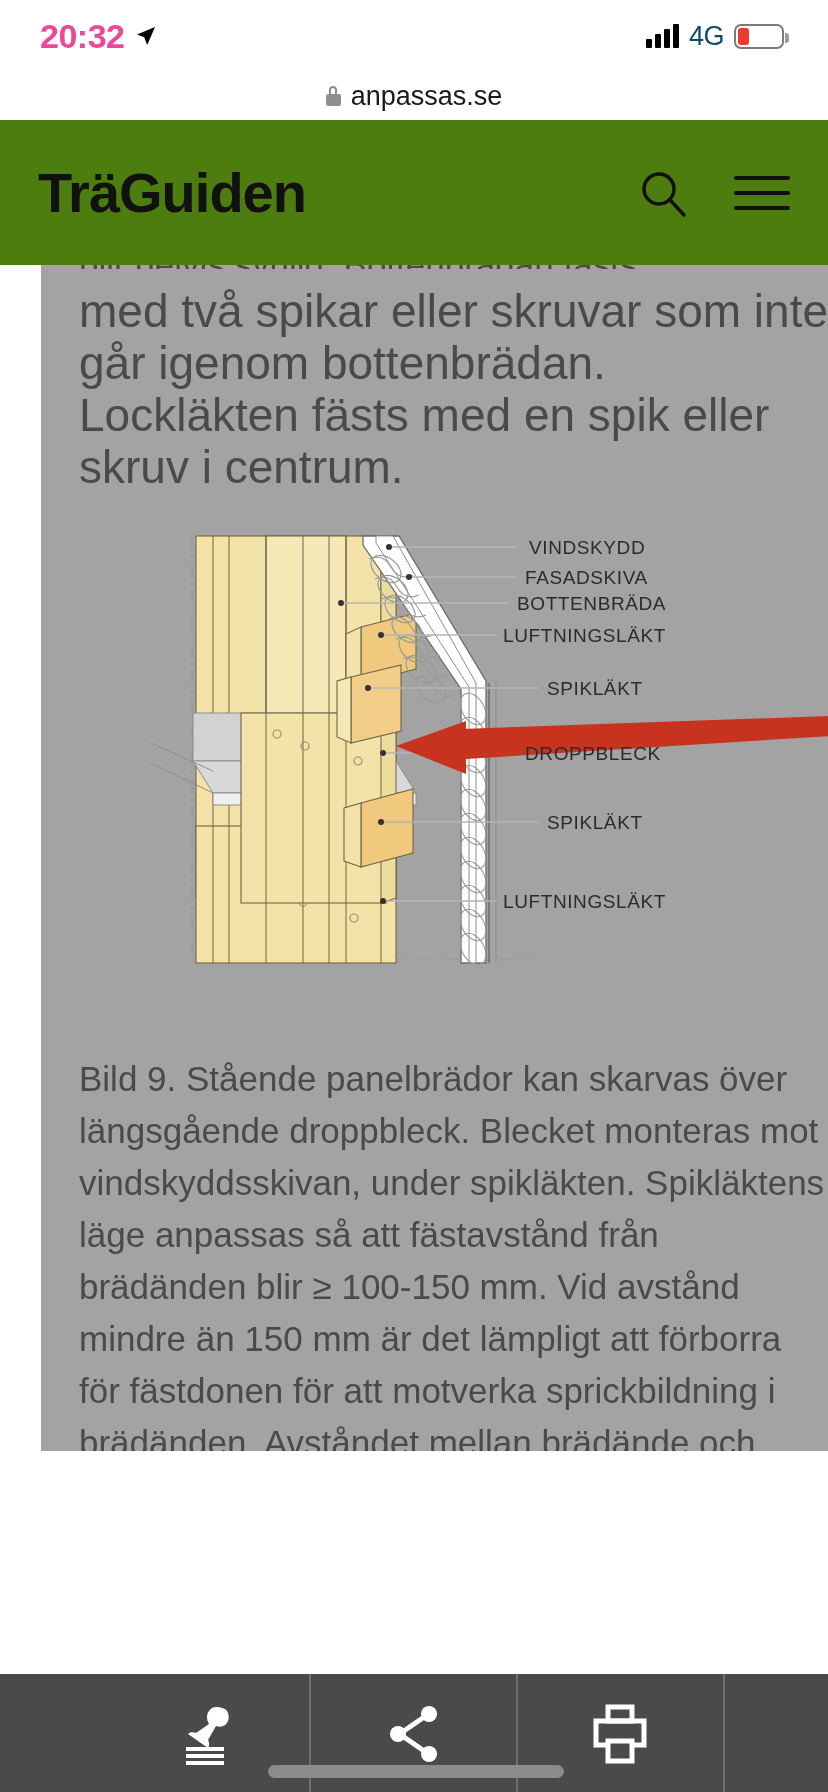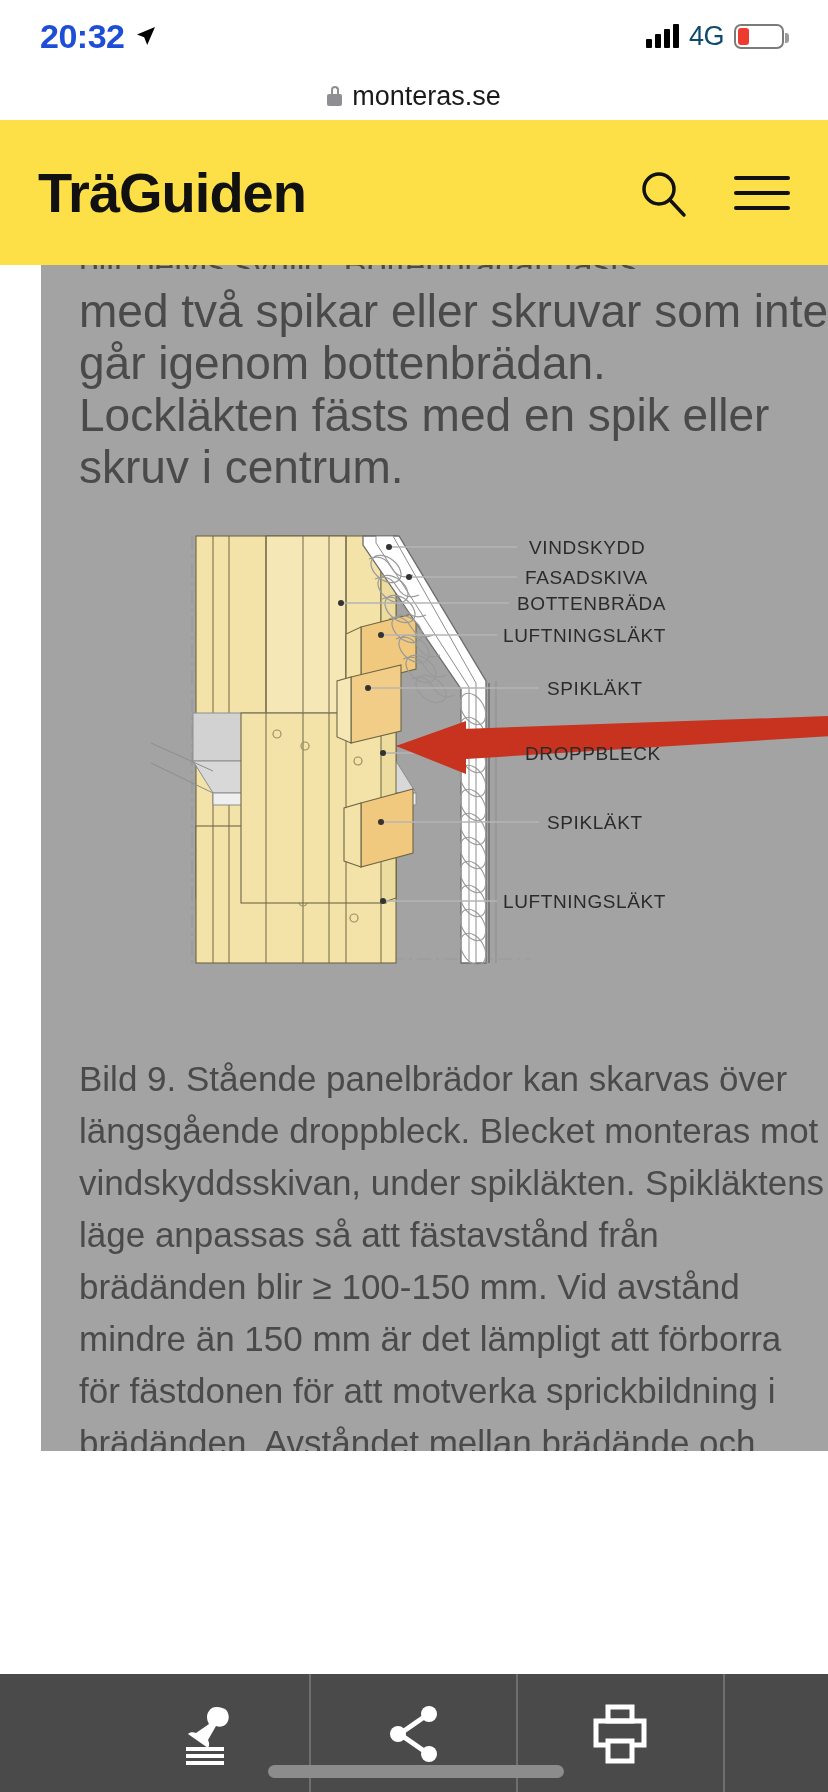--- a/index.html
+++ b/index.html
@@ -11,21 +11,21 @@
     position:relative;
   }
 
   
   .statusbar{
     position:absolute; top:0; left:0; width:828px; height:72px;
     display:flex; align-items:center; justify-content:space-between;
     padding:0 44px 0 40px;
   }
   .sb-left{ display:flex; align-items:center; gap:10px; }
-  .sb-time{ font-size:34px; font-weight:600; color:#1d4ed8; letter-spacing:-0.5px; }
+  .sb-time{ font-size:34px; font-weight:600; color:#ec4899; letter-spacing:-0.5px; }
   .loc-arrow{ width:24px; height:24px; display:block; }
   .sb-right{ display:flex; align-items:center; gap:10px; }
   .bars{ display:flex; align-items:flex-end; gap:3px; height:24px; }
   .bars i{ display:block; width:6px; background:#000; border-radius:1px; }
   .bars i:nth-child(1){ height:9px; }
   .bars i:nth-child(2){ height:14px; }
   .bars i:nth-child(3){ height:19px; }
   .bars i:nth-child(4){ height:24px; }
   .net{ font-size:27px; font-weight:500; color:#0c4a6e; letter-spacing:-0.5px; }
   .battery{ position:relative; width:50px; height:25px; border:2.5px solid #7b7b7b;
@@ -42,21 +42,21 @@
   .lock{ width:15px; height:20px; position:relative; display:inline-block; }
   .lock .body{ position:absolute; bottom:0; left:0; width:15px; height:12px;
                background:#8e8e93; border-radius:2px; }
   .lock .shackle{ position:absolute; top:0; left:3.5px; width:8px; height:9px;
                   border:2.2px solid #8e8e93; border-bottom:none; border-radius:5px 5px 0 0; }
   .url-text{ font-size:27px; color:#1a1a1a; }
 
   
   .header{
     position:absolute; top:120px; left:0; width:828px; height:145px;
-    background:#fde047; display:flex; align-items:center;
+    background:#4d7c0f; display:flex; align-items:center;
     justify-content:space-between; padding:0 38px 0 38px;
   }
   .brand{ font-size:56px; font-weight:700; color:#111; letter-spacing:-1px; line-height:1; }
   .hdr-actions{ display:flex; align-items:center; gap:46px; }
   .icon-btn{ display:flex; align-items:center; justify-content:center; }
   .search-ico{ width:50px; height:50px; }
   .burger{ width:56px; height:34px; display:flex; flex-direction:column;
            justify-content:space-between; }
   .burger span{ display:block; height:4px; background:#111; border-radius:2px; width:100%; }
 
@@ -122,21 +122,21 @@
         <span class="lvl"></span>
       </span>
   </div>
 </div>
 
 <div class="urlbar">
   <span class="lock">
     <span class="shackle"></span>
       <span class="body"></span>
   </span>
-  <span class="url-text">monteras.se</span>
+  <span class="url-text">anpassas.se</span>
 </div>
 
 <div class="header">
   <div class="brand">TräGuiden</div>
   <div class="hdr-actions">
     <div class="icon-btn">
       <svg class="search-ico" viewBox="0 0 50 50">
         <circle cx="21" cy="21" r="15" fill="none" stroke="#111" stroke-width="3.5"></circle>
         <line x1="32" y1="32" x2="46" y2="47" stroke="#111" stroke-width="3.5" stroke-linecap="round"></line>
       </svg>

